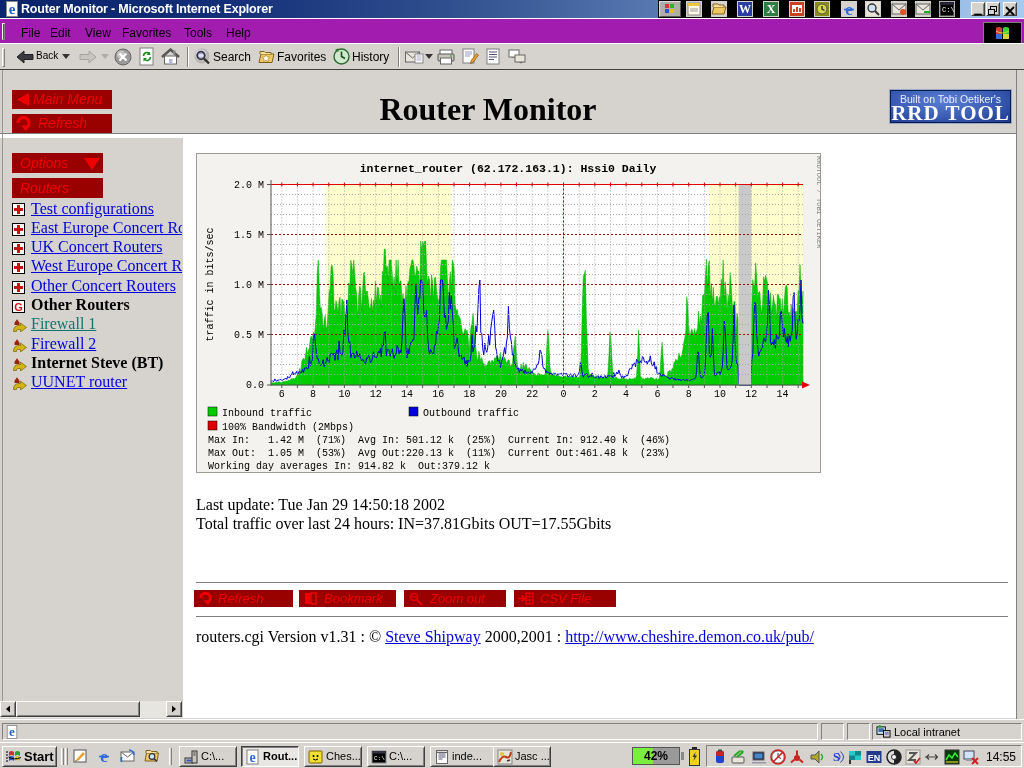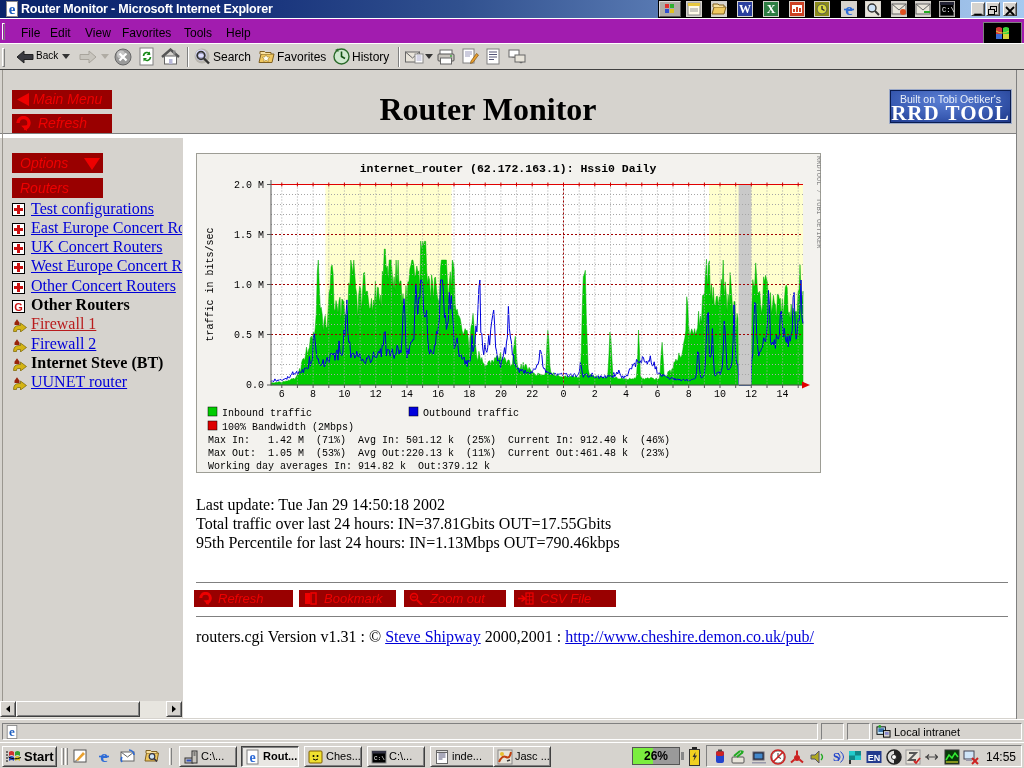--- a/index.html
+++ b/index.html
@@ -271,21 +271,21 @@
     <span class="abs ser" style="left:31px;top:139px;font-size:16px;white-space:nowrap"><a href="#">Other Concert Routers</a></span>
     <div class="abs" style="left:12px;top:161px;width:15px;height:14px"><svg width="13" height="13" viewBox="0 0 13 13">
         <rect x="0.5" y="0.5" width="12" height="12" fill="#fff" stroke="#000"></rect>
         <text x="6.5" y="10.5" text-anchor="middle" font-family="Liberation Sans" font-size="11" font-weight="bold" fill="#cc1111">G</text>
       </svg></div>
     <span class="abs ser" style="left:31px;top:158px;font-size:16px;font-weight:bold;white-space:nowrap">Other Routers</span>
     <div class="abs" style="left:12px;top:180px;width:15px;height:14px"><svg width="15" height="14" viewBox="0 0 15 14">
         <path d="M2.5 7 V4.8 L5 1.2 L7.5 4.8 V7z" fill="#99240a"></path>
         <path d="M1.5 13.5 Q1.5 7.5 7 7.5 H8.5 V5 L14.5 9.5 L8.5 14 V11.5 H5.5 Q4.5 11.5 4.5 13.5z" fill="#d4b414" stroke="#7a6400" stroke-width="0.7"></path>
       </svg></div>
-    <span class="abs ser" style="left:31px;top:177px;font-size:16px;white-space:nowrap"><a href="#" style="color:#b91c1c">Firewall 1</a></span>
+    <span class="abs ser" style="left:31px;top:177px;font-size:16px;white-space:nowrap"><a href="#" style="color:#0f766e">Firewall 1</a></span>
     <div class="abs" style="left:12px;top:200px;width:15px;height:14px"><svg width="15" height="14" viewBox="0 0 15 14">
         <path d="M2.5 7 V4.8 L5 1.2 L7.5 4.8 V7z" fill="#99240a"></path>
         <path d="M1.5 13.5 Q1.5 7.5 7 7.5 H8.5 V5 L14.5 9.5 L8.5 14 V11.5 H5.5 Q4.5 11.5 4.5 13.5z" fill="#d4b414" stroke="#7a6400" stroke-width="0.7"></path>
       </svg></div>
     <span class="abs ser" style="left:31px;top:197px;font-size:16px;white-space:nowrap"><a href="#">Firewall 2</a></span>
     <div class="abs" style="left:12px;top:219px;width:15px;height:14px"><svg width="15" height="14" viewBox="0 0 15 14">
         <path d="M2.5 7 V4.8 L5 1.2 L7.5 4.8 V7z" fill="#99240a"></path>
         <path d="M1.5 13.5 Q1.5 7.5 7 7.5 H8.5 V5 L14.5 9.5 L8.5 14 V11.5 H5.5 Q4.5 11.5 4.5 13.5z" fill="#d4b414" stroke="#7a6400" stroke-width="0.7"></path>
       </svg></div>
     <span class="abs ser" style="left:31px;top:216px;font-size:16px;font-weight:bold;white-space:nowrap">Internet Steve (BT)</span>
@@ -483,21 +483,20 @@
 <text x="423" y="415.5" class="mt">Outbound traffic</text>
 <rect x="208" y="421" width="9" height="9" fill="#dd0000" stroke="#000" stroke-width="0.5"></rect>
 <text x="222" y="429.5" class="mt">100% Bandwidth (2Mbps)</text>
 <text x="208" y="442.5" class="mt">Max&nbsp;In:&nbsp;&nbsp;&nbsp;1.42&nbsp;M&nbsp;&nbsp;(71%)&nbsp;&nbsp;Avg&nbsp;In:&nbsp;501.12&nbsp;k&nbsp;&nbsp;(25%)&nbsp;&nbsp;Current&nbsp;In:&nbsp;912.40&nbsp;k&nbsp;&nbsp;(46%)</text>
 <text x="208" y="455.5" class="mt">Max&nbsp;Out:&nbsp;&nbsp;1.05&nbsp;M&nbsp;&nbsp;(53%)&nbsp;&nbsp;Avg&nbsp;Out:220.13&nbsp;k&nbsp;&nbsp;(11%)&nbsp;&nbsp;Current&nbsp;Out:461.48&nbsp;k&nbsp;&nbsp;(23%)</text>
 <text x="208" y="468.5" class="mt">Working&nbsp;day&nbsp;averages&nbsp;In:&nbsp;914.82&nbsp;k&nbsp;&nbsp;Out:379.12&nbsp;k</text>
 </svg>
     </div>
  <div class="abs ser" style="left:13px;top:358px;font-size:16px;color:#000">Last update: Tue Jan 29 14:50:18 2002</div>
  <div class="abs ser" style="left:13px;top:377px;font-size:16px;color:#000">Total traffic over last 24 hours: IN=37.81Gbits OUT=17.55Gbits</div>
- <div class="abs ser" style="left:13px;top:396px;font-size:16px;color:#000">95th Percentile for last 24 hours: IN=1.13Mbps OUT=790.46kbps</div>
  <div class="abs" style="left:13px;top:444px;width:812px;height:2px;border-top:1px solid #808080;border-bottom:1px solid #fff"></div>
  <div class="abs btnred" style="left:11px;top:452px;width:99px;height:17px;font-size:13px">
   <svg class="abs" style="left:4px;top:2px" width="16" height="13" viewBox="0 0 18 15">
         <path d="M3 7 A5.5 5.5 0 1 1 9 12.5" fill="none" stroke="#ee0000" stroke-width="3.4"></path>
         <path d="M5 12.5 L13 12.5 L9 8z" fill="#ee0000" transform="rotate(45 9 12.5)"></path>
       </svg>
   <span class="abs" style="left:24px;top:1px">Refresh</span>
     </div>
  <div class="abs btnred" style="left:116px;top:452px;width:97px;height:17px;font-size:13px">
   <svg class="abs" style="left:5px;top:2px" width="14" height="13" viewBox="0 0 14 13">
@@ -632,21 +631,21 @@
       <svg class="abs" style="left:3px;top:2px" width="16" height="16" viewBox="0 0 16 16">
         <rect x="1" y="1" width="14" height="14" fill="#e8e4da" stroke="#888"></rect>
         <path d="M2 13 Q5 6 9 8 Q13 10 14 3" fill="none" stroke="#c04010" stroke-width="2"></path>
         <circle cx="5" cy="5" r="2" fill="#e8c030"></circle>
         <path d="M10 12 l3 -1" stroke="#333" stroke-width="1.5"></path>
       </svg>
       <span class="abs" style="left:21px;top:3px;font-size:11px">Jasc ...</span>
     </div>
     <div class="abs" style="left:632px;top:4px;width:48px;height:18px;border:1px solid #555;background:#9a9a9a">
       <div class="abs" style="left:0;top:0;width:20px;height:16px;background:#7bee3f"></div>
-      <span class="abs" style="left:0;top:1px;width:46px;text-align:center;font-size:12px;font-weight:bold">26%</span>
+      <span class="abs" style="left:0;top:1px;width:46px;text-align:center;font-size:12px;font-weight:bold">42%</span>
     </div>
     <div class="abs" style="left:681px;top:9px;width:3px;height:8px;background:#888"></div>
     <svg class="abs" style="left:688px;top:4px" width="13" height="19" viewBox="0 0 13 19">
       <rect x="4" y="0" width="5" height="2.5" fill="#222"></rect>
       <rect x="1.5" y="2.5" width="10" height="16" fill="#f0d020" stroke="#333"></rect>
       <path d="M7.5 5 L4.5 10 H6.5 L5.5 14 L9 8.5 H7z" fill="#333"></path>
     </svg>
     <div class="abs sunken" style="left:706px;top:2px;width:316px;height:22px;background:#d6d3ce">
       <svg class="abs" style="left:5px;top:3px" width="16" height="16" viewBox="0 0 16 16">
         <rect x="4" y="2" width="8" height="12" rx="2" fill="#2244cc"></rect>

